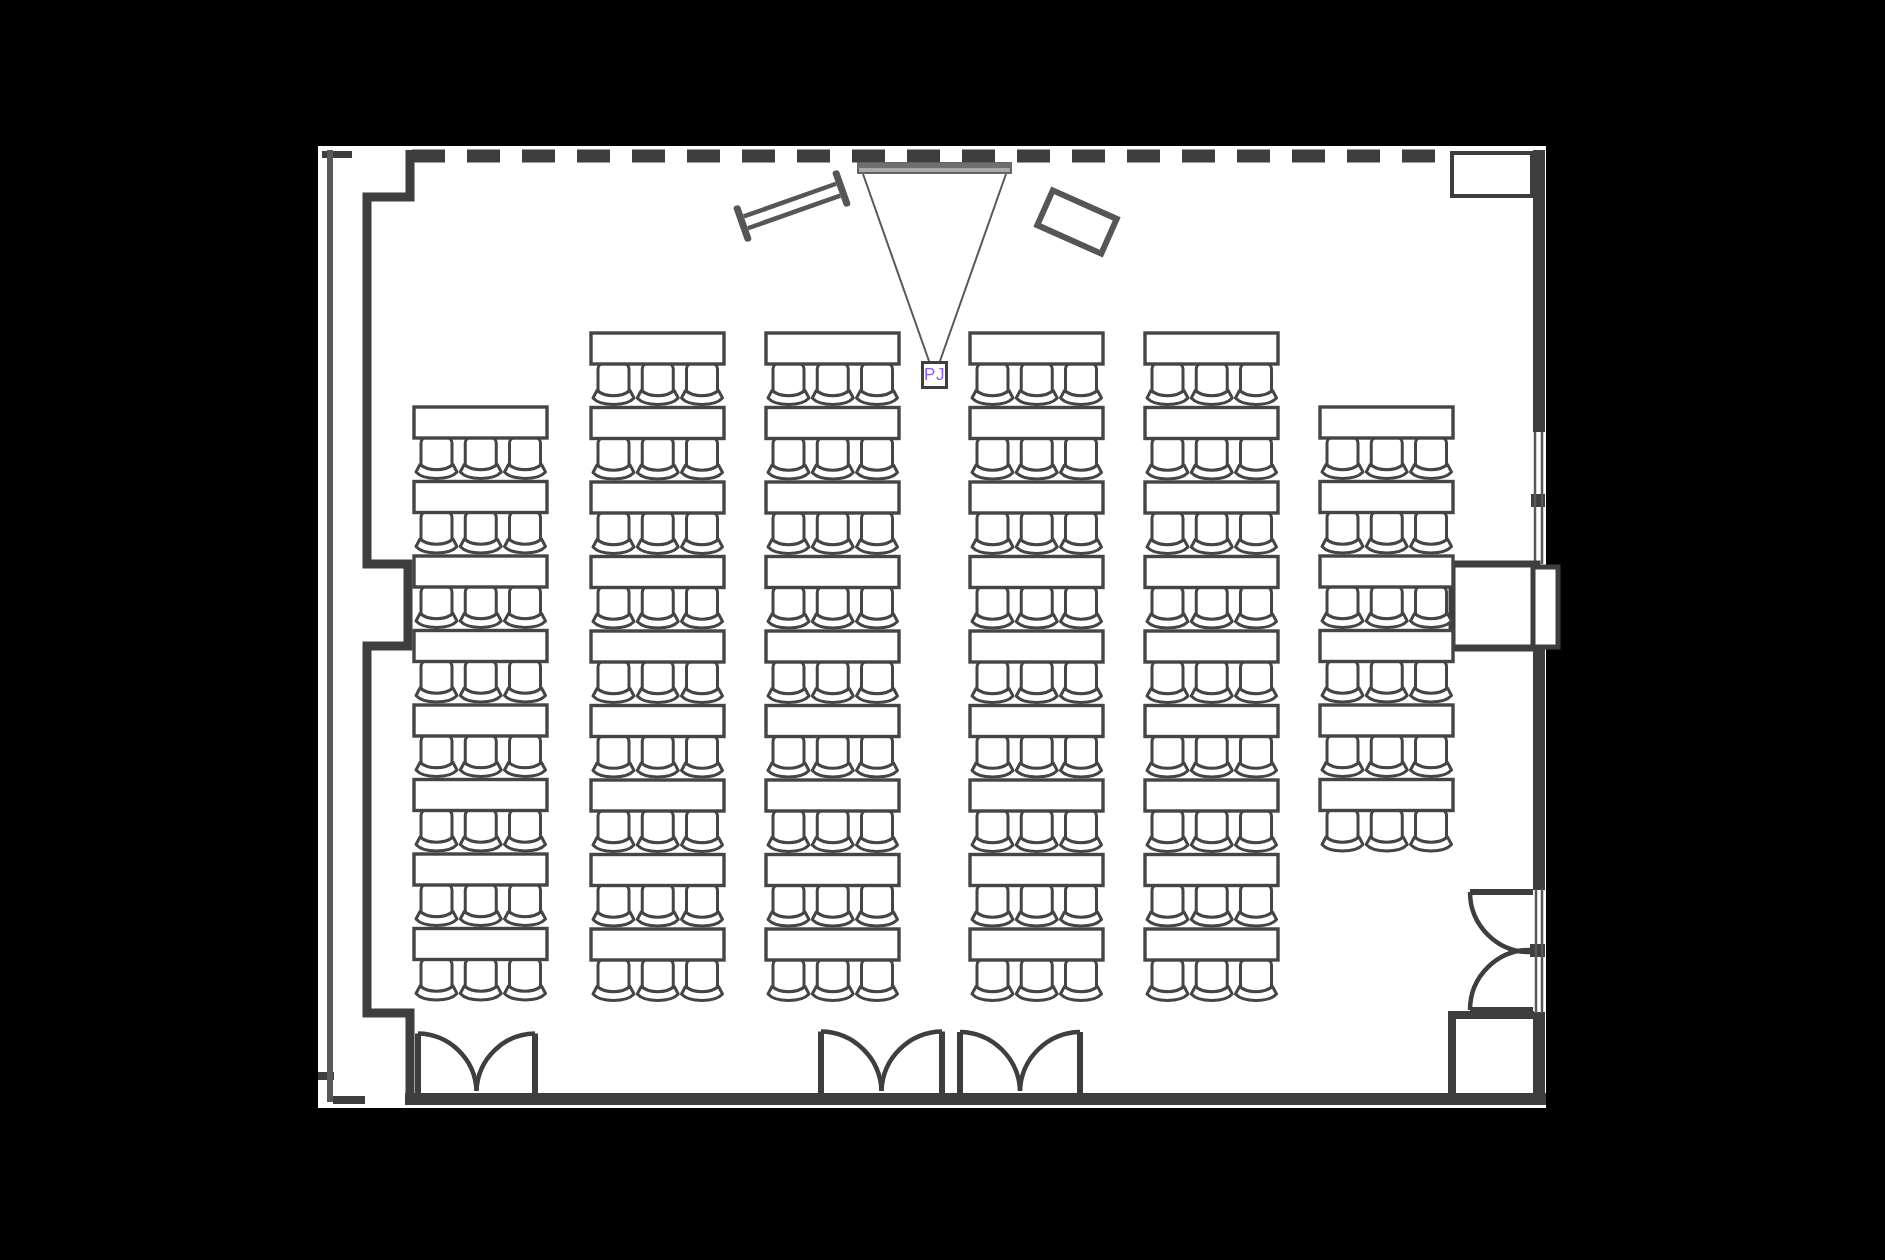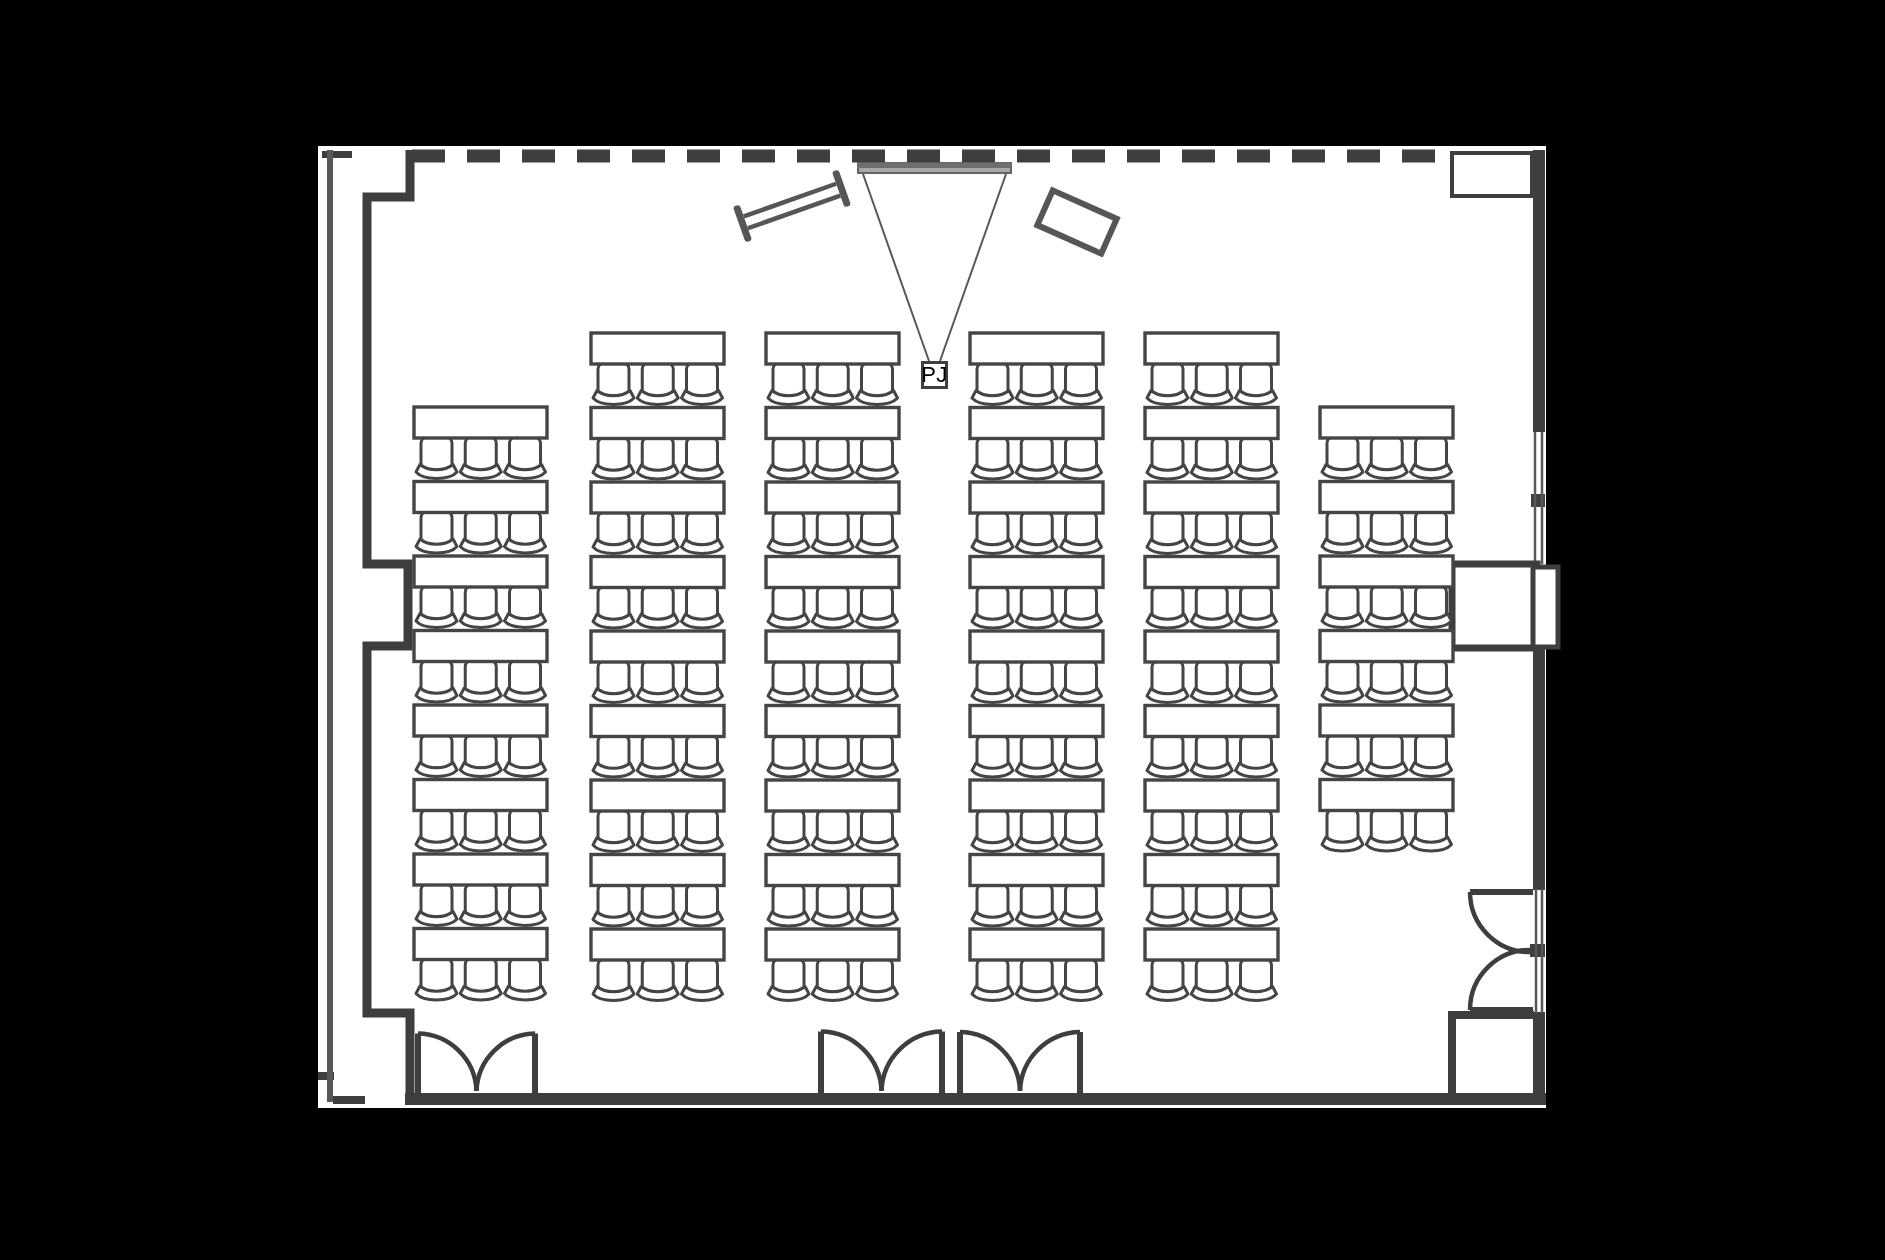--- a/index.html
+++ b/index.html
@@ -1,20 +1,20 @@
 <!DOCTYPE html>
 <html><head>
 <meta charset="utf-8">
 <style>
   html,body{margin:0;padding:0;background:#000;}
   body{width:1885px;height:1260px;position:relative;overflow:hidden;font-family:"Liberation Sans",sans-serif;}
   #scene{position:absolute;inset:0;}
   #plan{position:absolute;left:0;top:0;}
   #pj{position:absolute;background:#fff;border:3px solid #3f3f3f;display:flex;align-items:center;justify-content:center;box-sizing:border-box;}
-  #pj span{font-size:22px;color:#000000;letter-spacing:0.5px;}
+  #pj span{font-size:17px;color:#8b5cf6;letter-spacing:0.5px;}
 </style>
 </head>
 <body style="background: rgb(0, 0, 0);">
 
 <div id="scene">
   <svg id="plan" width="1885" height="1260" viewBox="0 0 1885 1260">
       <rect x="318" y="146" width="1228" height="962" fill="#ffffff"></rect>
       <line x1="412" y1="156" x2="1447" y2="156" stroke="#3e3e3e" stroke-width="13" stroke-dasharray="33 22"></line>
       <path d="M410 150 L410 197 L367 197 L367 564 L408 564 L408 646 L367 646 L367 1013 L410 1013 L410 1096" stroke="#3e3e3e" stroke-width="9" fill="none"></path>
       <rect x="405" y="1093" width="1141" height="12" fill="#3e3e3e"></rect>

